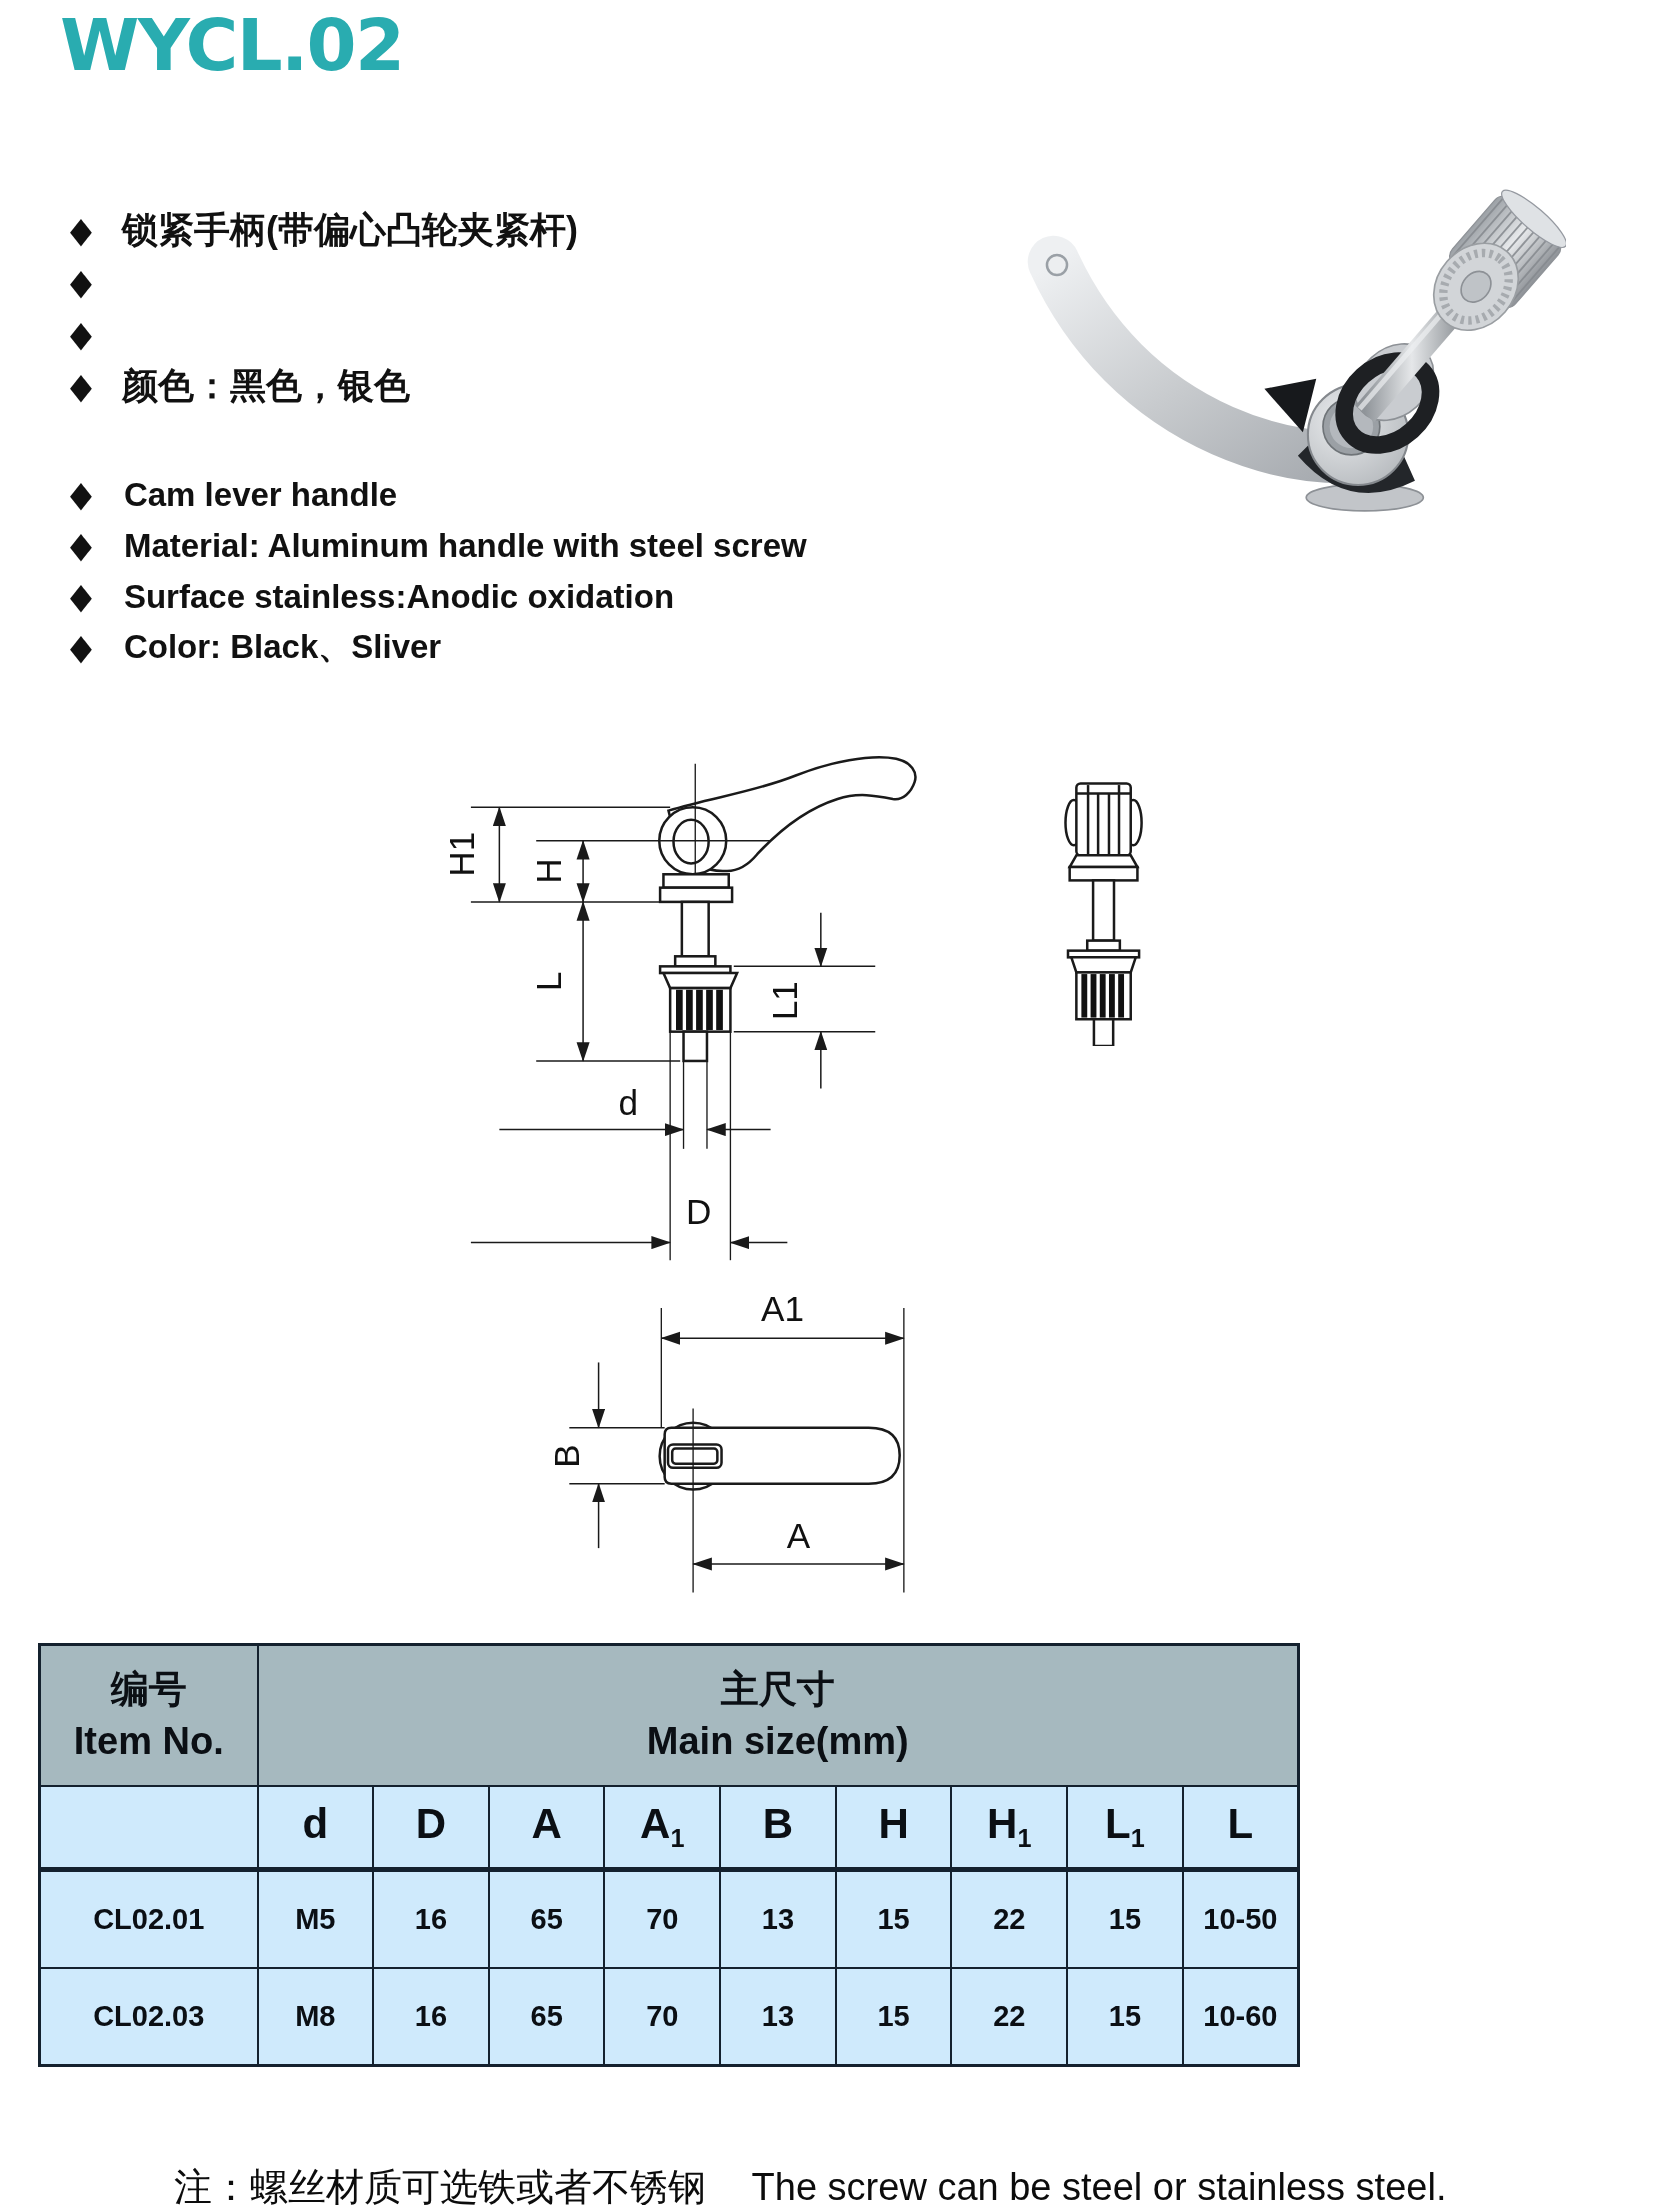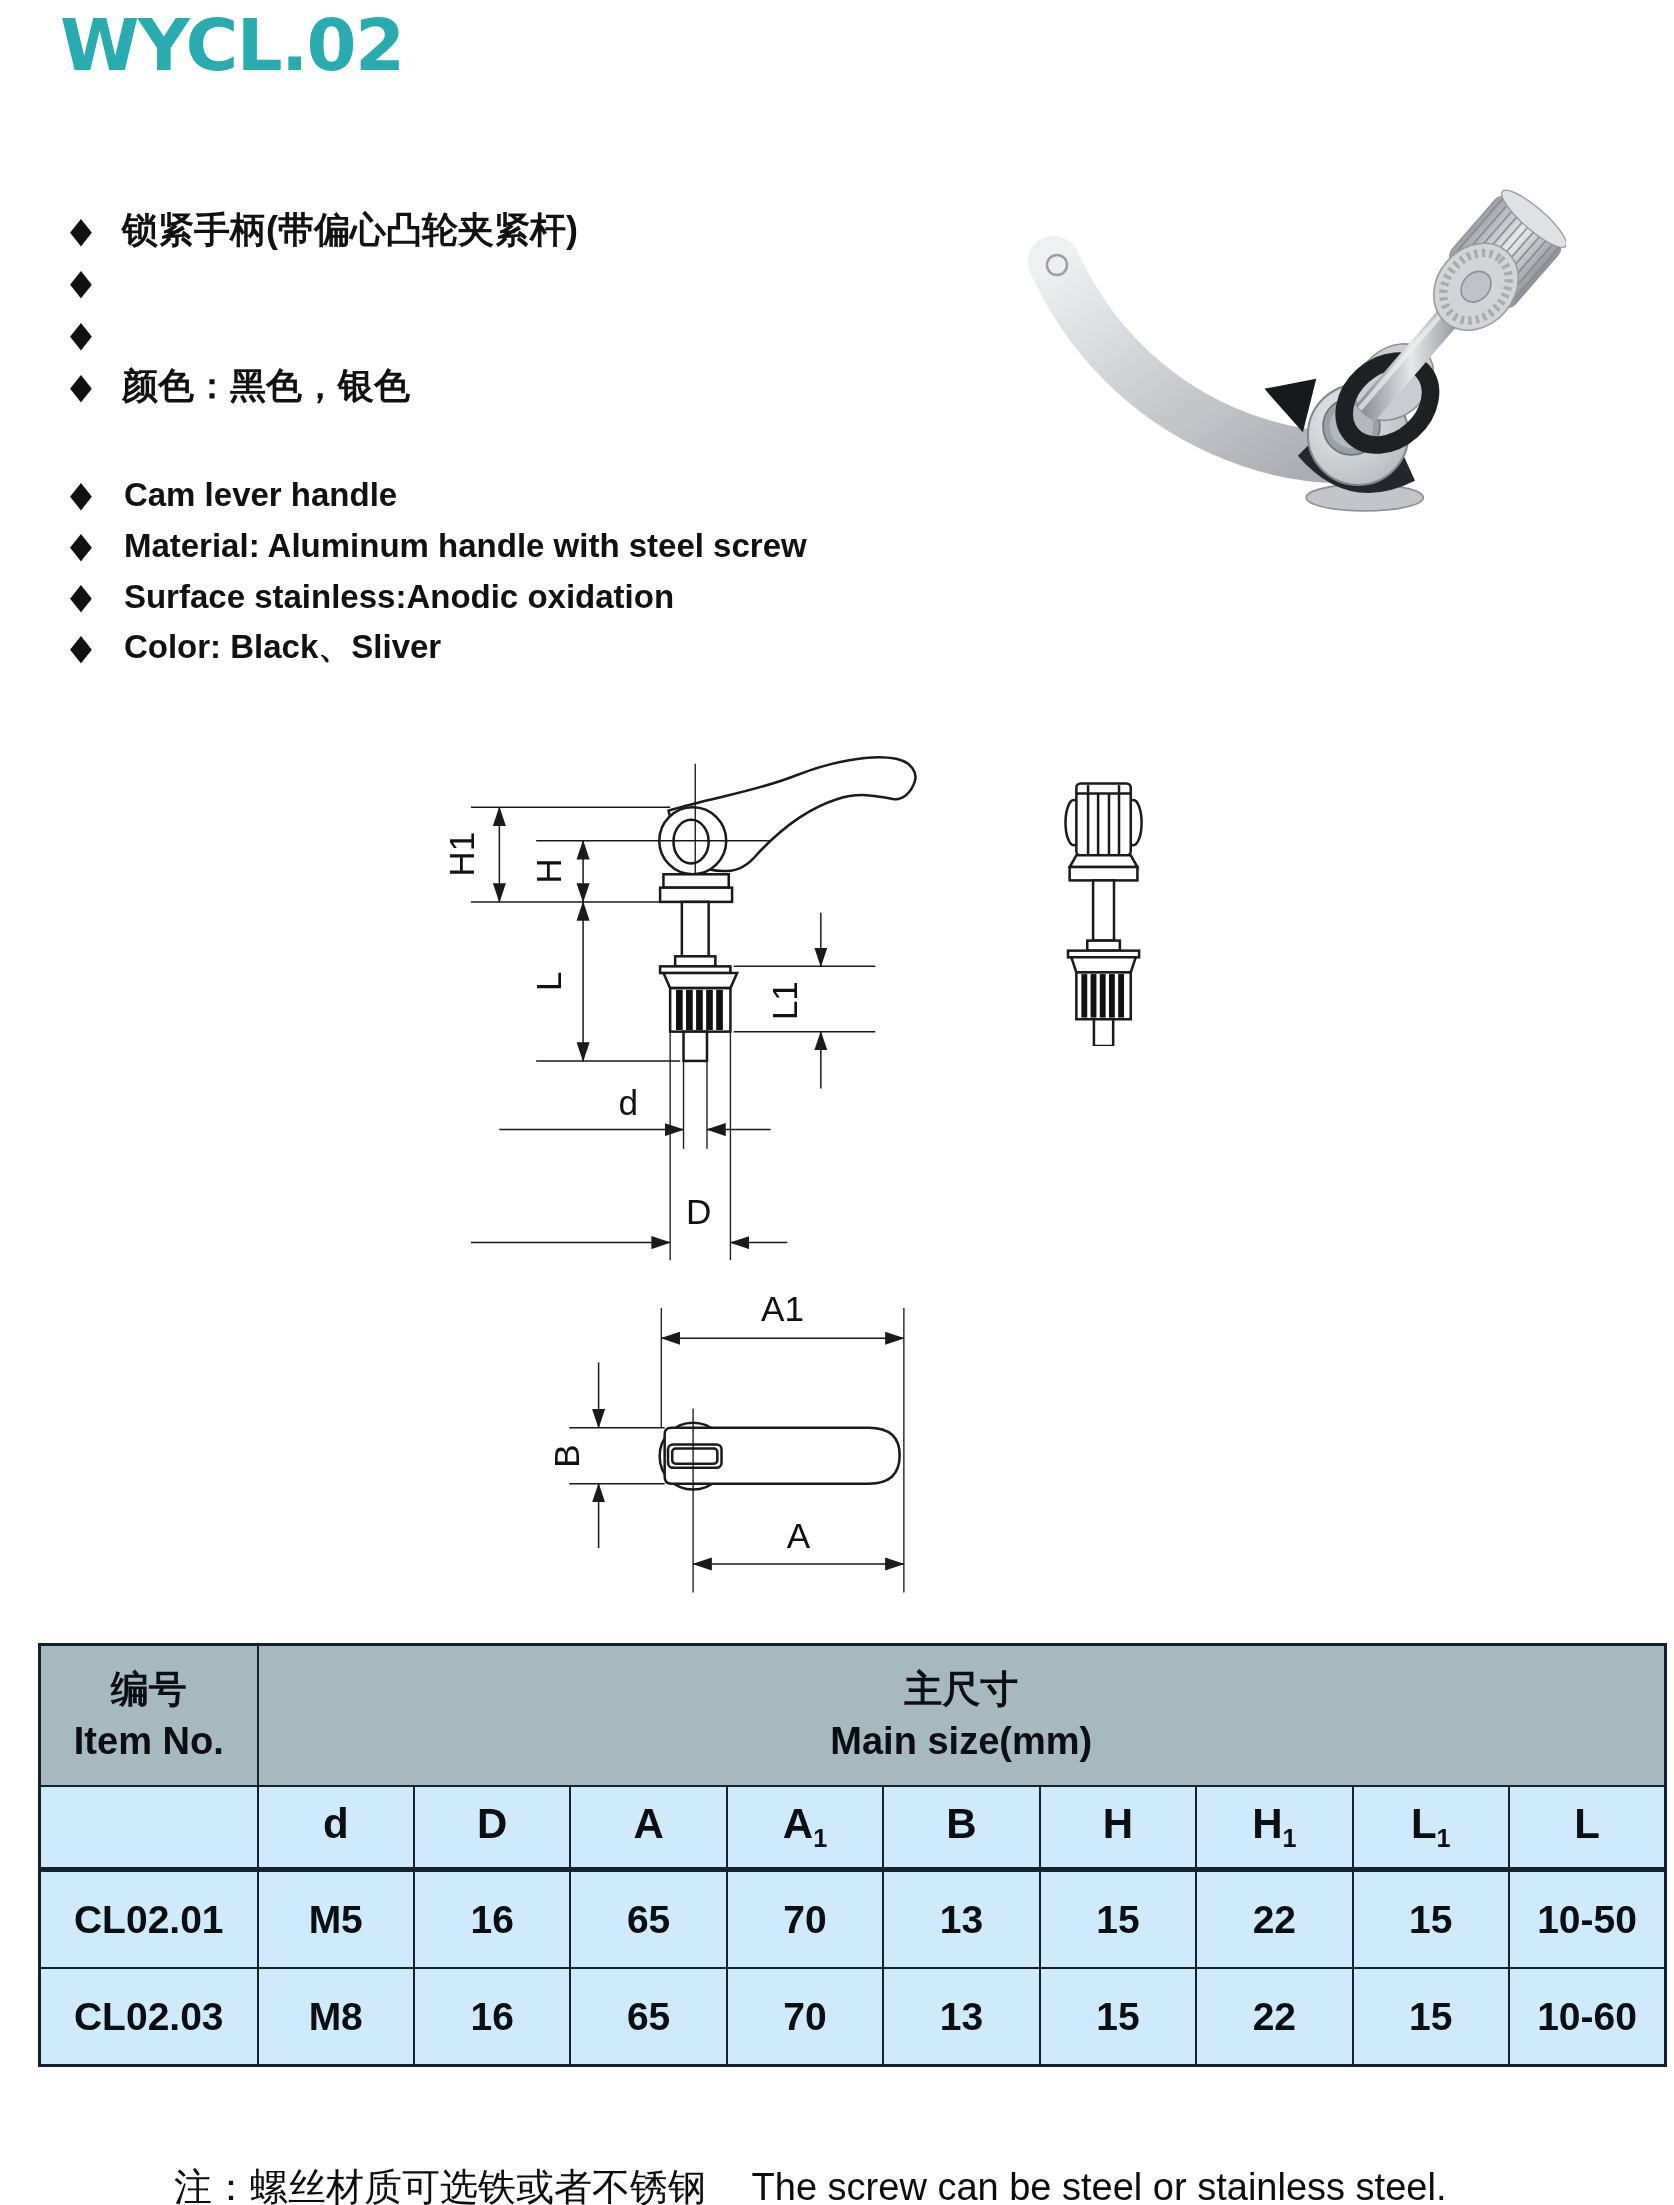--- a/index.html
+++ b/index.html
@@ -18,27 +18,27 @@
   .drw{position:absolute;}
   .drw-front{left:419px;top:720px;width:586px;height:553px;}
   .drw-side{left:1051px;top:770px;width:126px;height:276px;}
   .drw-top{left:519px;top:1237px;width:477px;height:368px;}
   svg text{font-family:"Liberation Sans","DejaVu Sans",sans-serif;font-size:42px;fill:#111;}
   .outl{fill:#ffffff;stroke:#1a1a1a;stroke-width:3;}
   .outn{fill:none;stroke:#1a1a1a;stroke-width:3;}
   .thin{stroke:#1a1a1a;stroke-width:1.6;fill:none;}
   .dim{stroke:#1a1a1a;stroke-width:1.8;fill:none;}
   .blk{fill:#111;stroke:none;}
-  table.size{position:absolute;left:38px;top:1643px;width:1629px;border-collapse:collapse;
+  table.size{position:absolute;left:38px;top:1643px;width:1262px;border-collapse:collapse;
         table-layout:fixed;border:3.3px solid #14212e;}
   table.size td{border:2.1px solid #14212e;text-align:center;vertical-align:middle;
         font-weight:700;color:#0b0f14;padding:0;}
   tr.ghead td{background:#a6b9bf;font-size:38px;height:139px;line-height:1.35;}
   tr.letters td{background:#cfeafc;font-size:42px;height:80px;border-bottom:5px solid #14212e;}
-  tr.data td{background:#cfeafc;font-size:39px;height:95px;}
+  tr.data td{background:#cfeafc;font-size:29px;height:95px;}
   tr.r2 td{border-bottom:4.2px solid #14212e;}
   td sub{font-size:60%;}
   .footnote{position:absolute;left:174px;top:2162px;font-size:38px;white-space:nowrap;color:#0c0c0c;}
   .footnote .en{margin-left:35px;}
 </style>
 </head>
 <body>
 
 <div class="page">
 

